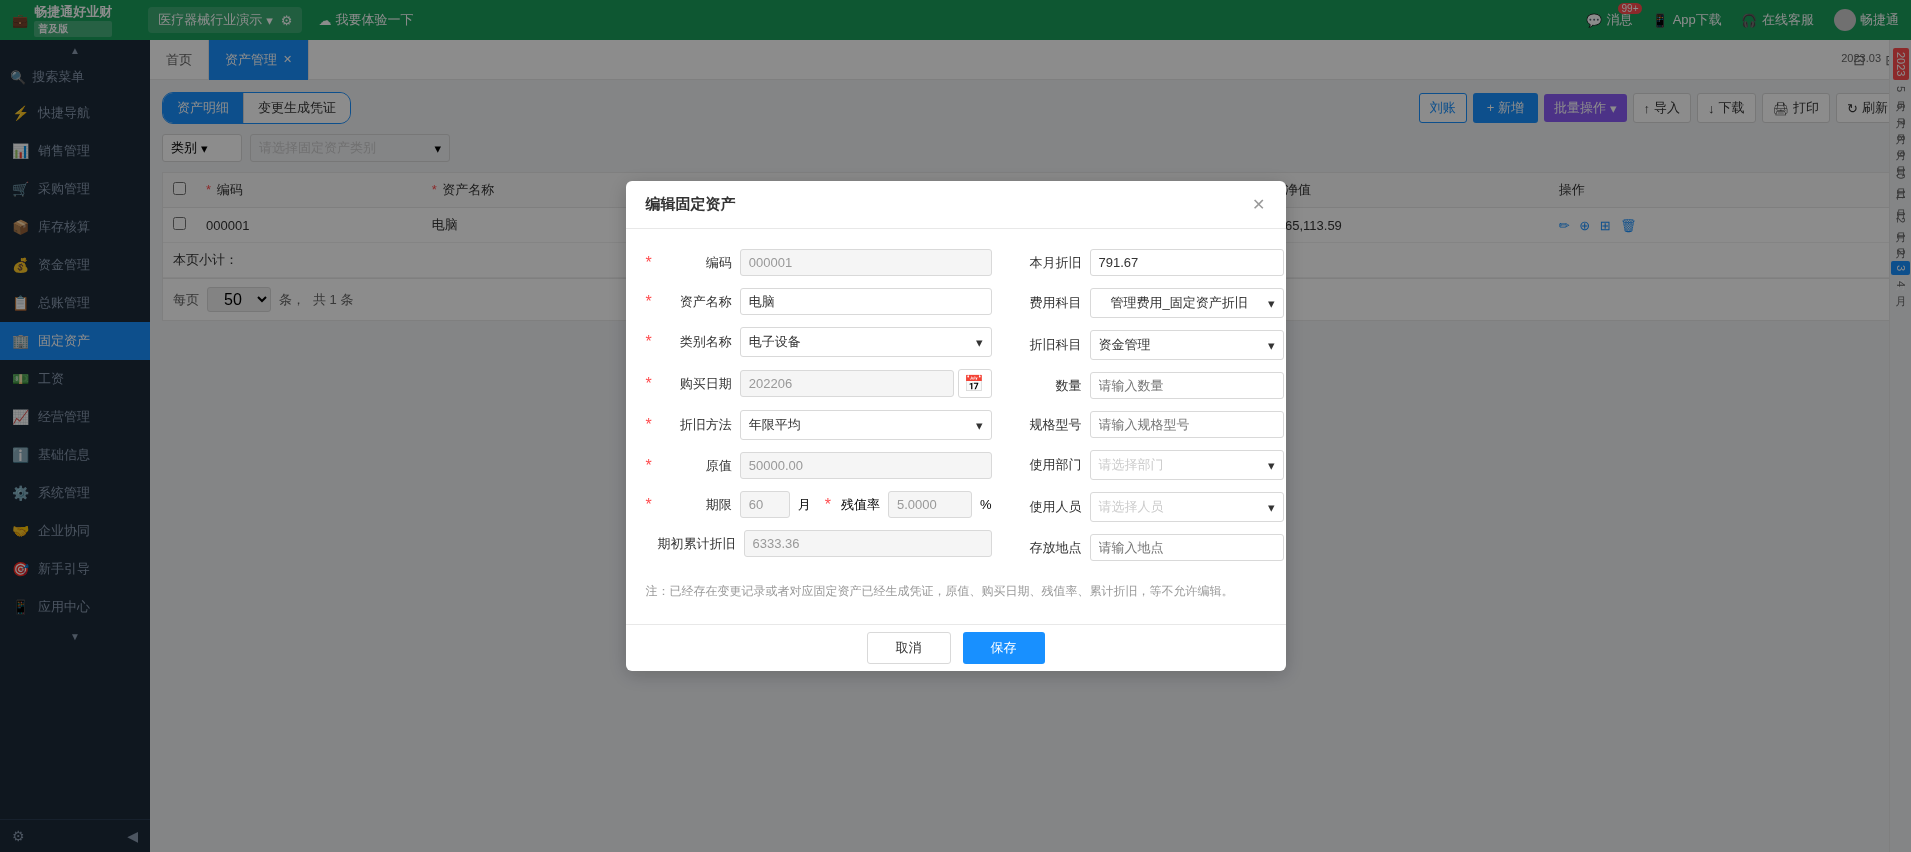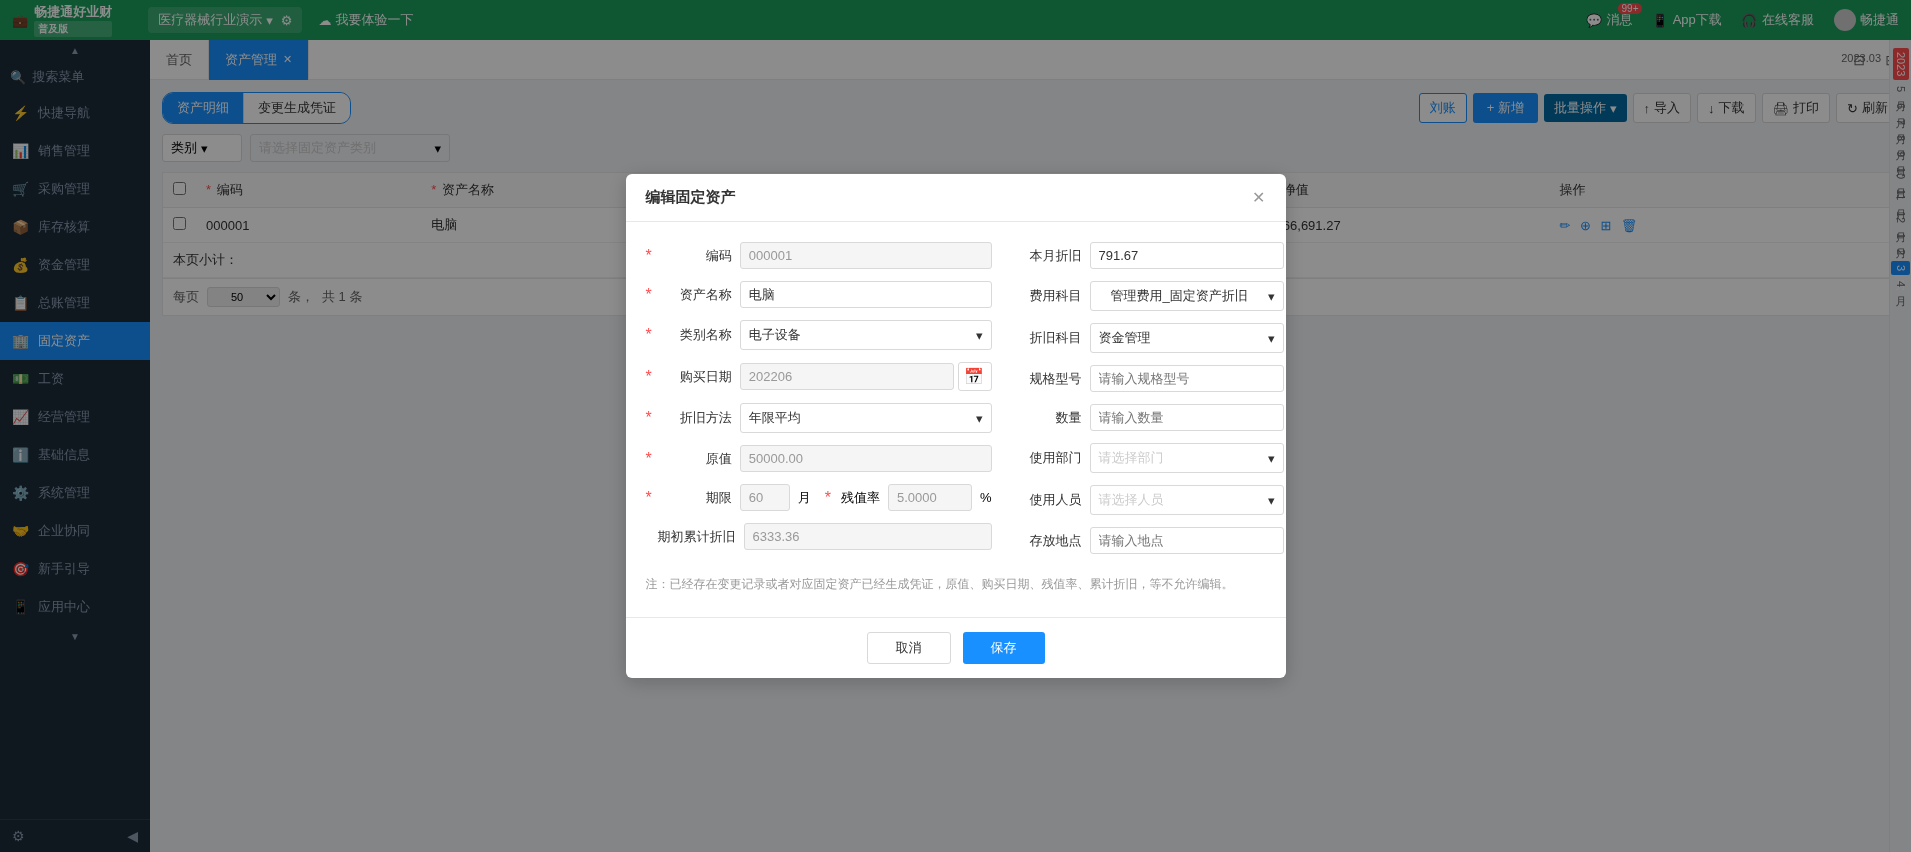--- a/index.html
+++ b/index.html
@@ -302,22 +302,22 @@
       display: flex;
       align-items: center;
       gap: 8px;
       font-size: 13px;
       color: #666;
       border-top: 1px solid #e8e8e8;
     }
     .page-select {
       border: 1px solid #d9d9d9;
       border-radius: 3px;
-      padding: 2px 19px;
-      font-size: 11px;
+      padding: 2px 12px;
+      font-size: 16px;
     }
 
     
     .right-sidebar {
       position: fixed;
       top: 40px;
       right: 0;
       width: 22px;
       bottom: 0;
       background: #f0f2f5;
@@ -427,21 +427,21 @@
     }
     .note {
       font-size: 12px;
       color: #999;
       padding: 10px 0 4px;
     }
     .modal-footer {
       display: flex;
       justify-content: center;
       gap: 12px;
-      padding: 14px 20px;
+      padding: 7px 20px;
       border-top: 1px solid #e8e8e8;
     }
     .btn-cancel {
       border: 1px solid #d9d9d9;
       background: white;
       color: #333;
       padding: 6px 28px;
       border-radius: 3px;
       font-size: 13px;
       cursor: pointer;
@@ -476,21 +476,21 @@
     .btn-blue-outline {
       border: 1px solid #1890ff;
       color: #1890ff;
       background: white;
       padding: 5px 10px;
       border-radius: 3px;
       font-size: 13px;
       cursor: pointer;
     }
     .batch-btn {
-      background: #0369a1;
+      background: #8b5cf6;
       color: white;
       border: none;
       padding: 5px 10px;
       border-radius: 3px;
       font-size: 13px;
       cursor: pointer;
       display: flex;
       align-items: center;
       gap: 4px;
     }
@@ -703,21 +703,21 @@
         </thead>
         <tbody>
           <tr>
             <td>
               <input type="checkbox" style="">
             </td>
             <td>000001</td>
             <td>电脑</td>
             <td>电子设备</td>
             <td>6,333.36</td>
-            <td>66,691.27</td>
+            <td>65,113.59</td>
             <td>
               <span style="color:#1890ff;cursor:pointer;margin-right:6px;">✏</span>
               <span style="color:#1890ff;cursor:pointer;margin-right:6px;">⊕</span>
               <span style="color:#1890ff;cursor:pointer;margin-right:6px;">⊞</span>
               <span style="color:#1890ff;cursor:pointer;">🗑</span>
             </td>
           </tr>
           <tr>
             <td colspan="7">
               <span>本页小计：</span>
@@ -843,27 +843,27 @@
 
           <div class="form-row" style="margin-bottom:12px;">
             <span class="form-label">折旧科目</span>
             <div class="form-select" style="flex:1;">
               <span>资金管理</span>
               <span>▾</span>
             </div>
           </div>
 
           <div class="form-row" style="margin-bottom:12px;">
+            <span class="form-label">数量</span>
+            <input type="text" class="form-input" style="flex: 1 1 0%;" placeholder="请输入数量">
+          </div>
+
+          <div class="form-row" style="margin-bottom:12px;">
             <span class="form-label">规格型号</span>
             <input type="text" class="form-input" style="flex: 1 1 0%;" placeholder="请输入规格型号">
-          </div>
-
-          <div class="form-row" style="margin-bottom:12px;">
-            <span class="form-label">数量</span>
-            <input type="text" class="form-input" style="flex: 1 1 0%;" placeholder="请输入数量">
           </div>
 
           <div class="form-row" style="margin-bottom:12px;">
             <span class="form-label">使用部门</span>
             <div class="form-select" style="flex:1;">
               <span style="color:#ccc;">请选择部门</span>
               <span>▾</span>
             </div>
           </div>
 

